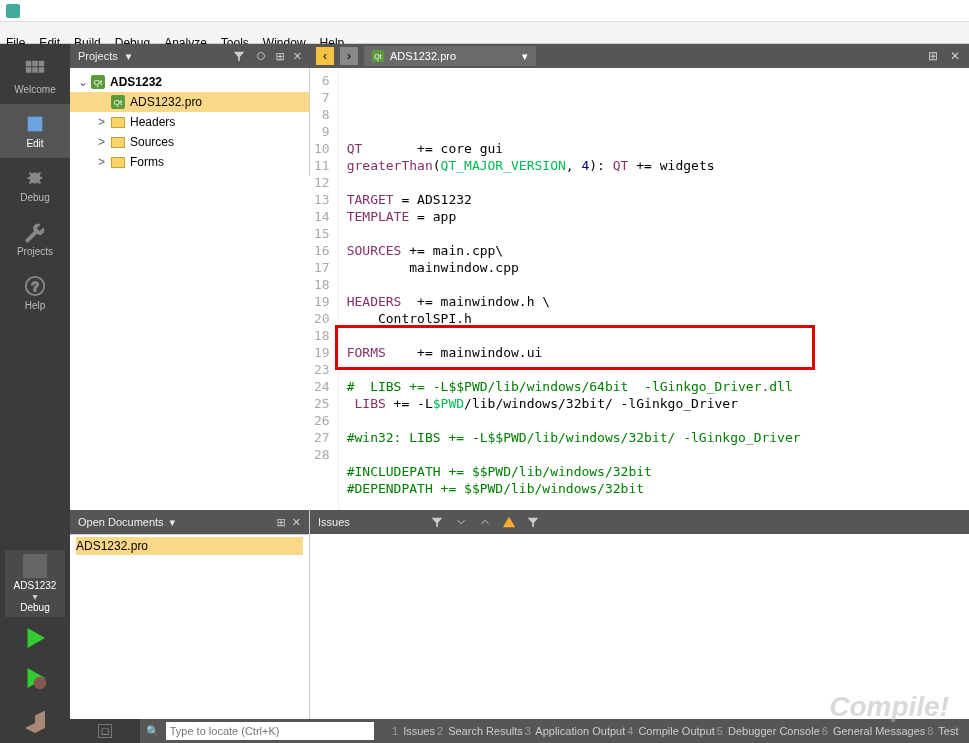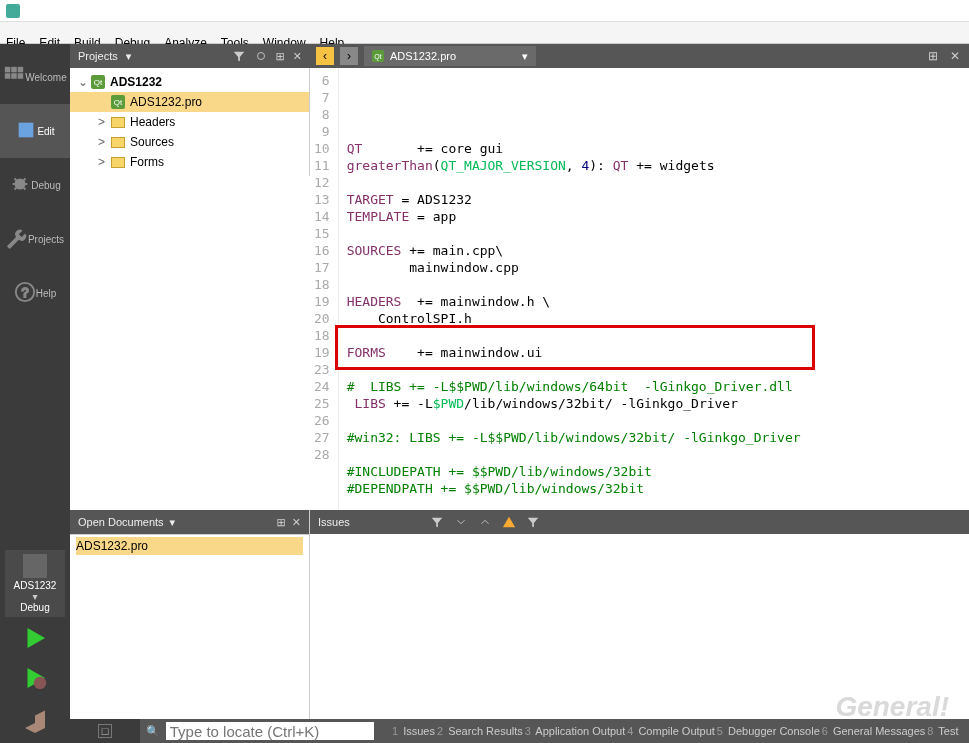--- a/index.html
+++ b/index.html
@@ -4,21 +4,21 @@
 <style>
 * { box-sizing: border-box; margin: 0; padding: 0; }
 body { font-family: "Segoe UI", Tahoma, sans-serif; font-size: 12px; background: #fff; width: 969px; height: 743px; overflow: hidden; display: flex; flex-direction: column; }
 .titlebar { height: 22px; background: #fff; border-bottom: 1px solid #ddd; display: flex; align-items: center; padding: 0 6px; gap: 6px; }
 .titlebar .app-icon { width: 14px; height: 14px; background: #4a9; border-radius: 2px; }
 .menubar { height: 22px; background: #f5f5f5; border-bottom: 1px solid #ccc; display: flex; align-items: center; padding: 0 6px; gap: 14px; }
 .menubar span { cursor: pointer; margin-top: 20px; }
 .menubar span u { text-decoration: underline; }
 .main { flex: 1; display: flex; min-height: 0; }
 .left-tools { width: 70px; background: #3b3b3b; display: flex; flex-direction: column; align-items: center; padding-top: 6px; color: #bbb; }
-.tool-item { width: 70px; height: 54px; display: flex; flex-direction: row; align-items: center; justify-content: center; font-size: 10px; cursor: pointer; }
+.tool-item { width: 70px; height: 54px; display: flex; flex-direction: column; align-items: center; justify-content: center; font-size: 10px; cursor: pointer; }
 .tool-item svg { width: 22px; height: 22px; margin-bottom: 3px; }
 .tool-item.active { background: #555; color: #fff; }
 .tool-spacer { flex: 1; }
 .kit-box { width: 60px; background: #4a4a4a; color: #fff; font-size: 10px; text-align: center; padding: 4px 0; margin-bottom: 6px; }
 .run-btn { width: 30px; height: 30px; margin-bottom: 10px; cursor: pointer; }
 .center-col { flex: 1; display: flex; flex-direction: column; min-width: 0; }
 .proj-bar { height: 24px; background: #565656; color: #eee; display: flex; align-items: center; padding: 0 8px; gap: 8px; font-size: 11px; }
 .proj-bar .spacer { flex: 1; }
 .proj-bar svg { width: 14px; height: 14px; fill: #ccc; }
 .proj-body { flex: 1; display: flex; min-height: 0; }
@@ -53,21 +53,21 @@
 .open-docs-bar .spacer { flex:1; }
 .issues-bar { height: 24px; background: #565656; color: #eee; display: flex; align-items: center; padding: 0 8px; font-size: 11px; gap: 10px; }
 .issues-bar svg { width:14px; height:14px; }
 .docs-body { height: 185px; background: #fff; border-top: 1px solid #ccc; }
 .docs-list { padding: 2px 6px; }
 .docs-list div { height: 18px; display:flex; align-items:center; }
 .docs-list div.sel { background: #f9d88a; }
 .issues-body { flex:1; background:#fff; }
 .statusbar { height: 24px; background: #565656; color: #ccc; display: flex; align-items: center; font-size: 11px; }
 .statusbar .locate { flex: 0 0 240px; display: flex; align-items: center; gap: 6px; padding: 0 6px; }
-.statusbar .locate input { flex:1; background: #fff; border: none; height: 18px; padding: 0 4px; font-size: 15px; color: #888; }
+.statusbar .locate input { flex:1; background: #fff; border: none; height: 18px; padding: 0 4px; font-size: 11px; color: #888; }
 .statusbar .tabs { flex:1; display: flex; gap: 2px; padding-left: 12px; }
 .statusbar .tabs span { cursor: pointer; }
 .statusbar .tabs .num { color: #999; margin-right: 2px; }
 .watermark { position: absolute; right: 20px; bottom: 20px; font-size: 28px; font-weight: bold; color: rgba(180,180,180,0.5); font-style: italic; pointer-events: none; }
 .bottom-split { display:flex; height: 209px; }
 .bottom-left { width: 240px; display:flex; flex-direction:column; border-right:1px solid #ccc; }
 .bottom-right { flex:1; display:flex; flex-direction:column; }
 </style>
 </head>
 <body>
@@ -305,13 +305,13 @@
           <span><span class="num">3</span> Application Output</span>
           <span><span class="num">4</span> Compile Output</span>
           <span><span class="num">5</span> Debugger Console</span>
           <span><span class="num">6</span> General Messages</span>
           <span><span class="num">8</span> Test</span>
         </div>
     </div>
   </div>
 </div>
 
-<div class="watermark">General!</div>
+<div class="watermark">Compile!</div>
 
 </body></html>

